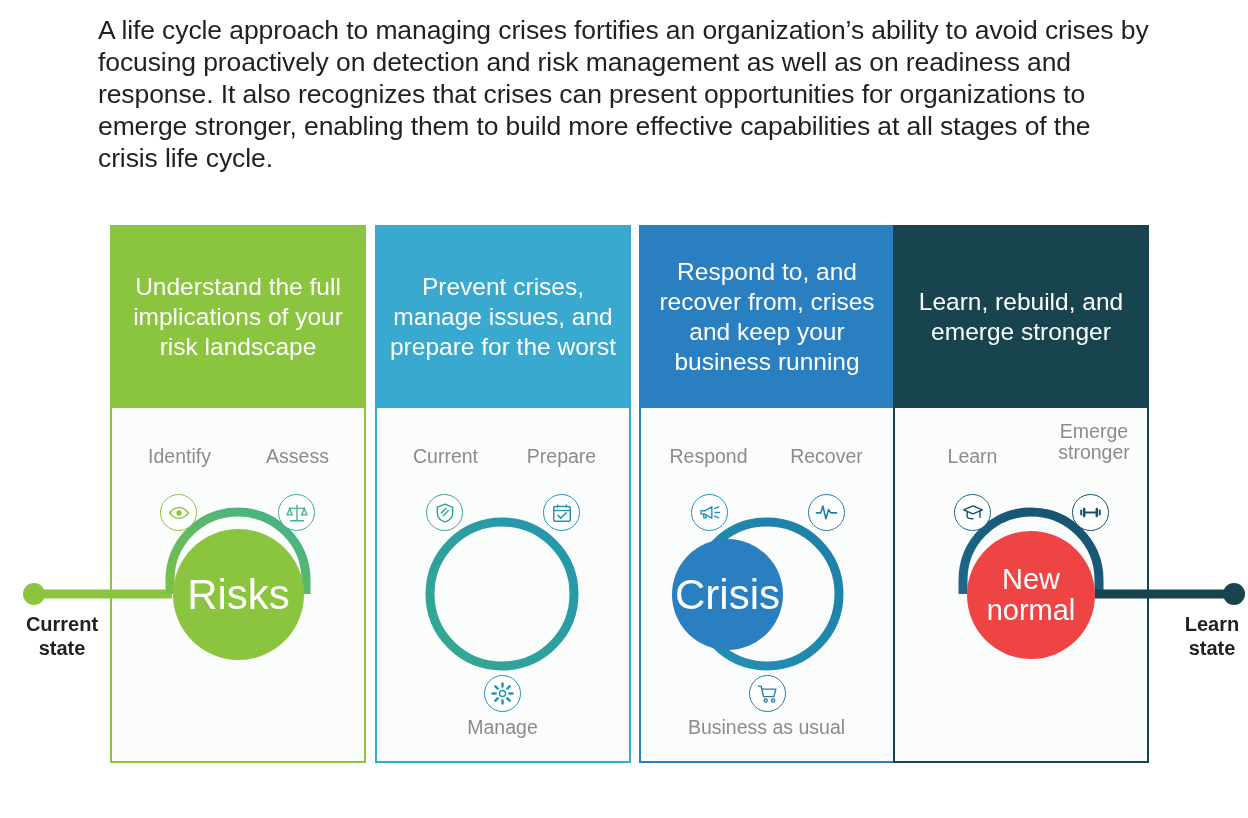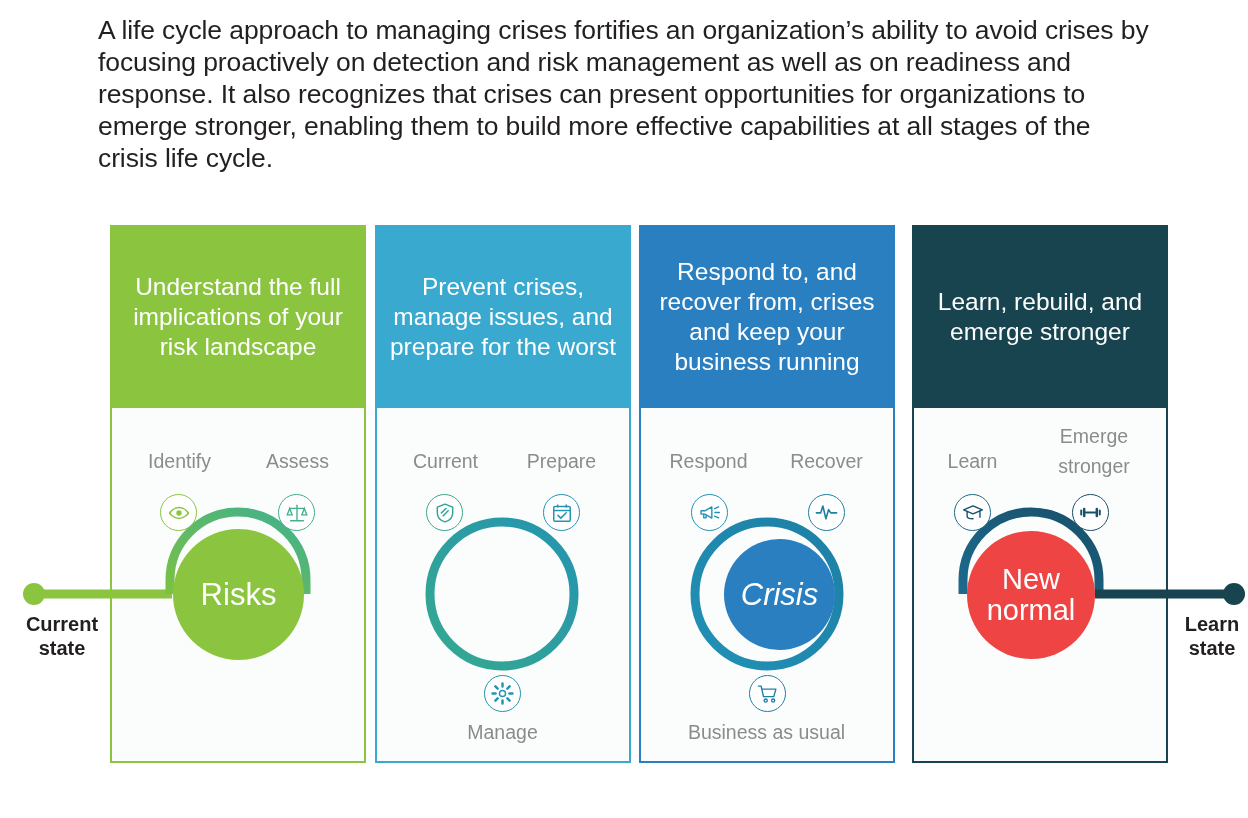--- a/index.html
+++ b/index.html
@@ -17,21 +17,21 @@
     font-size:26.5px;line-height:32px;color:#231f20;
     letter-spacing:-0.1px;
   }
   
   #stage{position:absolute;left:0;top:200px;width:1044px;height:618px;margin-left:12px;}
 
   .col{position:absolute;top:25px;width:256px;}
   .col-0{left:98px;}
   .col-1{left:363px;}
   .col-2{left:627px;}
-  .col-3{left:880px;padding-left:20px;}
+  .col-3{left:861px;padding-left:20px;}
 
   .hdr{
     height:183px;width:100%;
     display:flex;align-items:center;justify-content:center;
     box-sizing:border-box;padding:0 12px;
     color:#ffffff;text-align:center;
     font-size:24.5px;line-height:30px;
   }
   .body{
     height:355px;width:100%;
@@ -47,30 +47,30 @@
 
   
   #rail{position:absolute;left:0;top:0;width:1248px;height:618px;pointer-events:none;}
 
   
   .cgroup{position:absolute;left:0;top:0;width:1248px;height:618px;}
   .core{
     position:absolute;border-radius:50%;
     display:flex;align-items:center;justify-content:center;
     color:#ffffff;text-align:center;line-height:1.08;
-    font-size:31px;font-weight:300;
+    font-size:42px;font-weight:300;
   }
   .ibadge{
     position:absolute;width:37px;height:37px;border-radius:50%;
     background:#ffffff;border:1.6px solid #888;
     box-sizing:border-box;
     display:flex;align-items:center;justify-content:center;
   }
   .ilabel{
-    position:absolute;color:#8b8b8b;font-size:19.5px;line-height:30px;
+    position:absolute;color:#8b8b8b;font-size:19.5px;line-height:21px;
     text-align:center;white-space:nowrap;
   }
   .ilabel.two{white-space:normal;width:110px;}
 
   .endlabel{
     position:absolute;color:#231f20;font-size:20px;line-height:24px;
     font-weight:bold;text-align:center;width:120px;
   }
 </style>
 </head>
@@ -150,21 +150,21 @@
     <path d="M 951 394 L 951 380 A 68 68 0 0 1 1087 380 L 1087 394" fill="none" stroke="url(#arcDark)" stroke-width="9" stroke-linecap="butt"></path>
 
     <line x1="1083" y1="394" x2="1222" y2="394" stroke="#17444f" stroke-width="9"></line>
     <circle cx="1222" cy="394" r="11" fill="#17444f"></circle>
   </svg>
 
   <div class="cgroup">
     <div class="core" style="left:161px;top:329px;width:131px;height:131px;background:#8bc53f;">Risks</div>
 
 
-    <div class="core" style="left:712px;top:339px;width:111px;height:111px;background:#2a7fc0;font-style:italic;">Crisis</div>
+    <div class="core" style="left:660px;top:339px;width:111px;height:111px;background:#2a7fc0;">Crisis</div>
 
     <div class="core" style="left:955px;top:331px;width:128px;height:128px;background:#ef4444;font-size:29px;">
       <span>
         <span>New</span><br>
         <span>normal</span>
       </span>
     </div>
   </div>
 
   <div class="cgroup">

